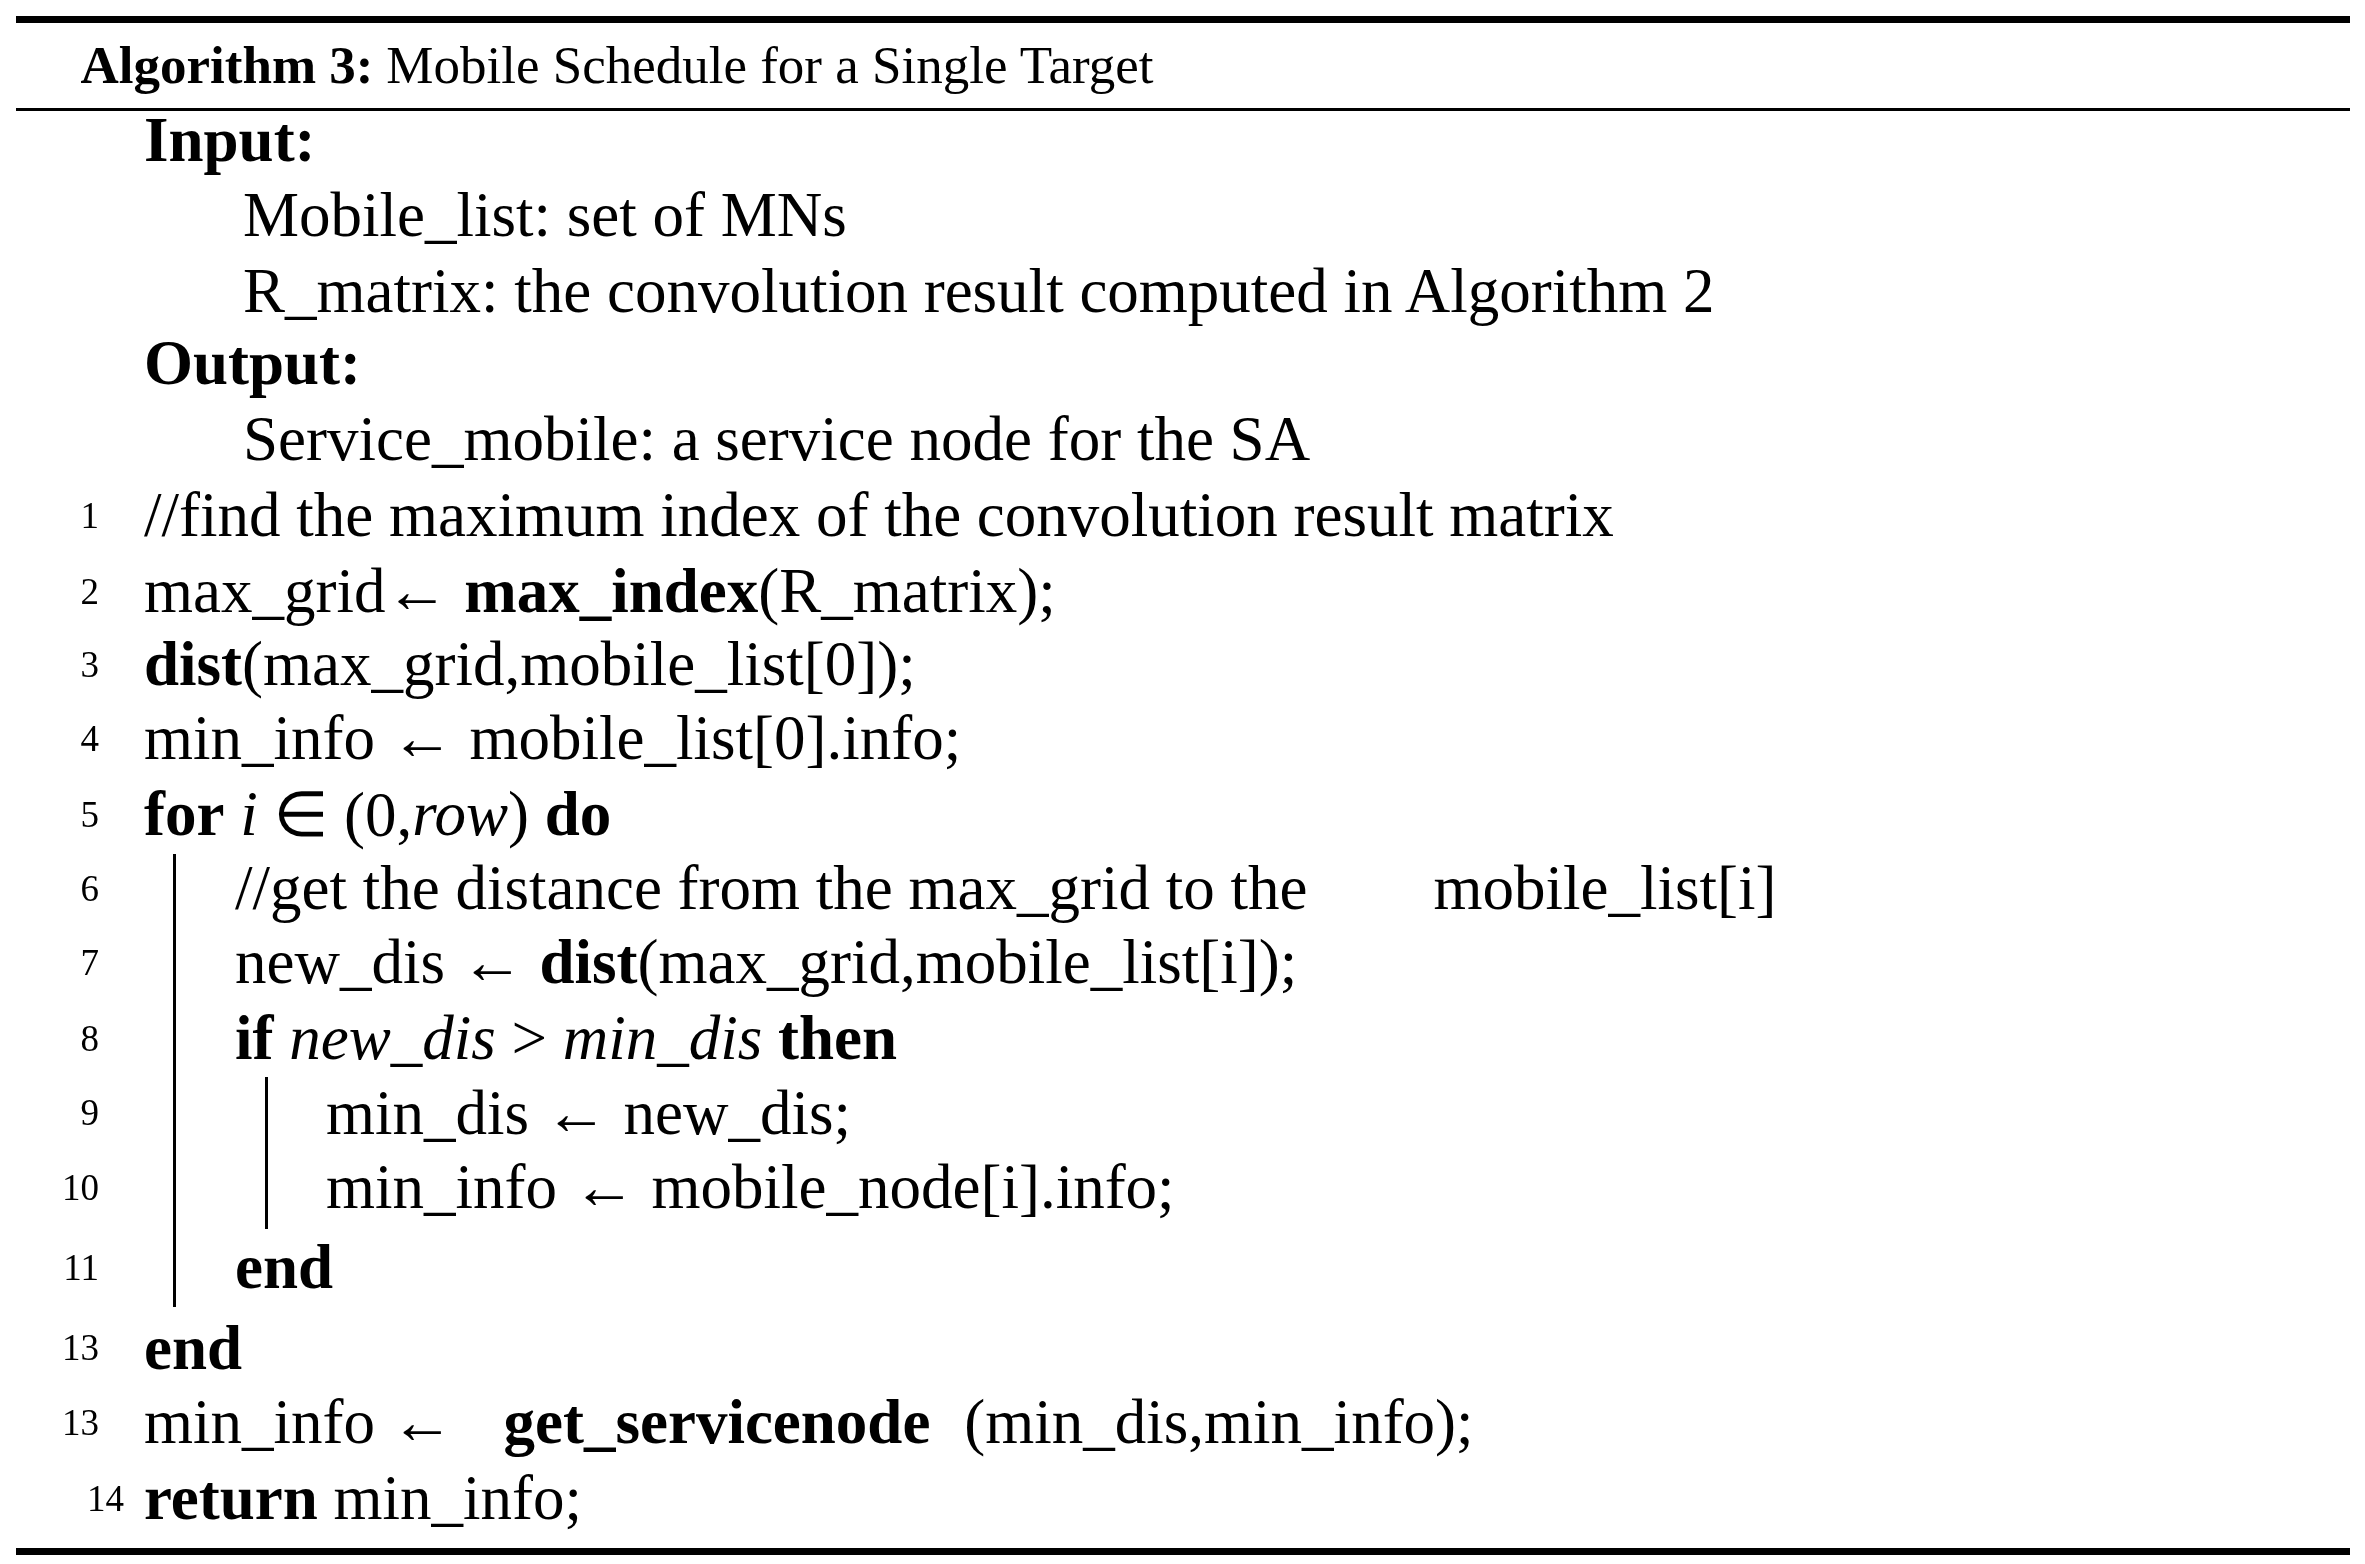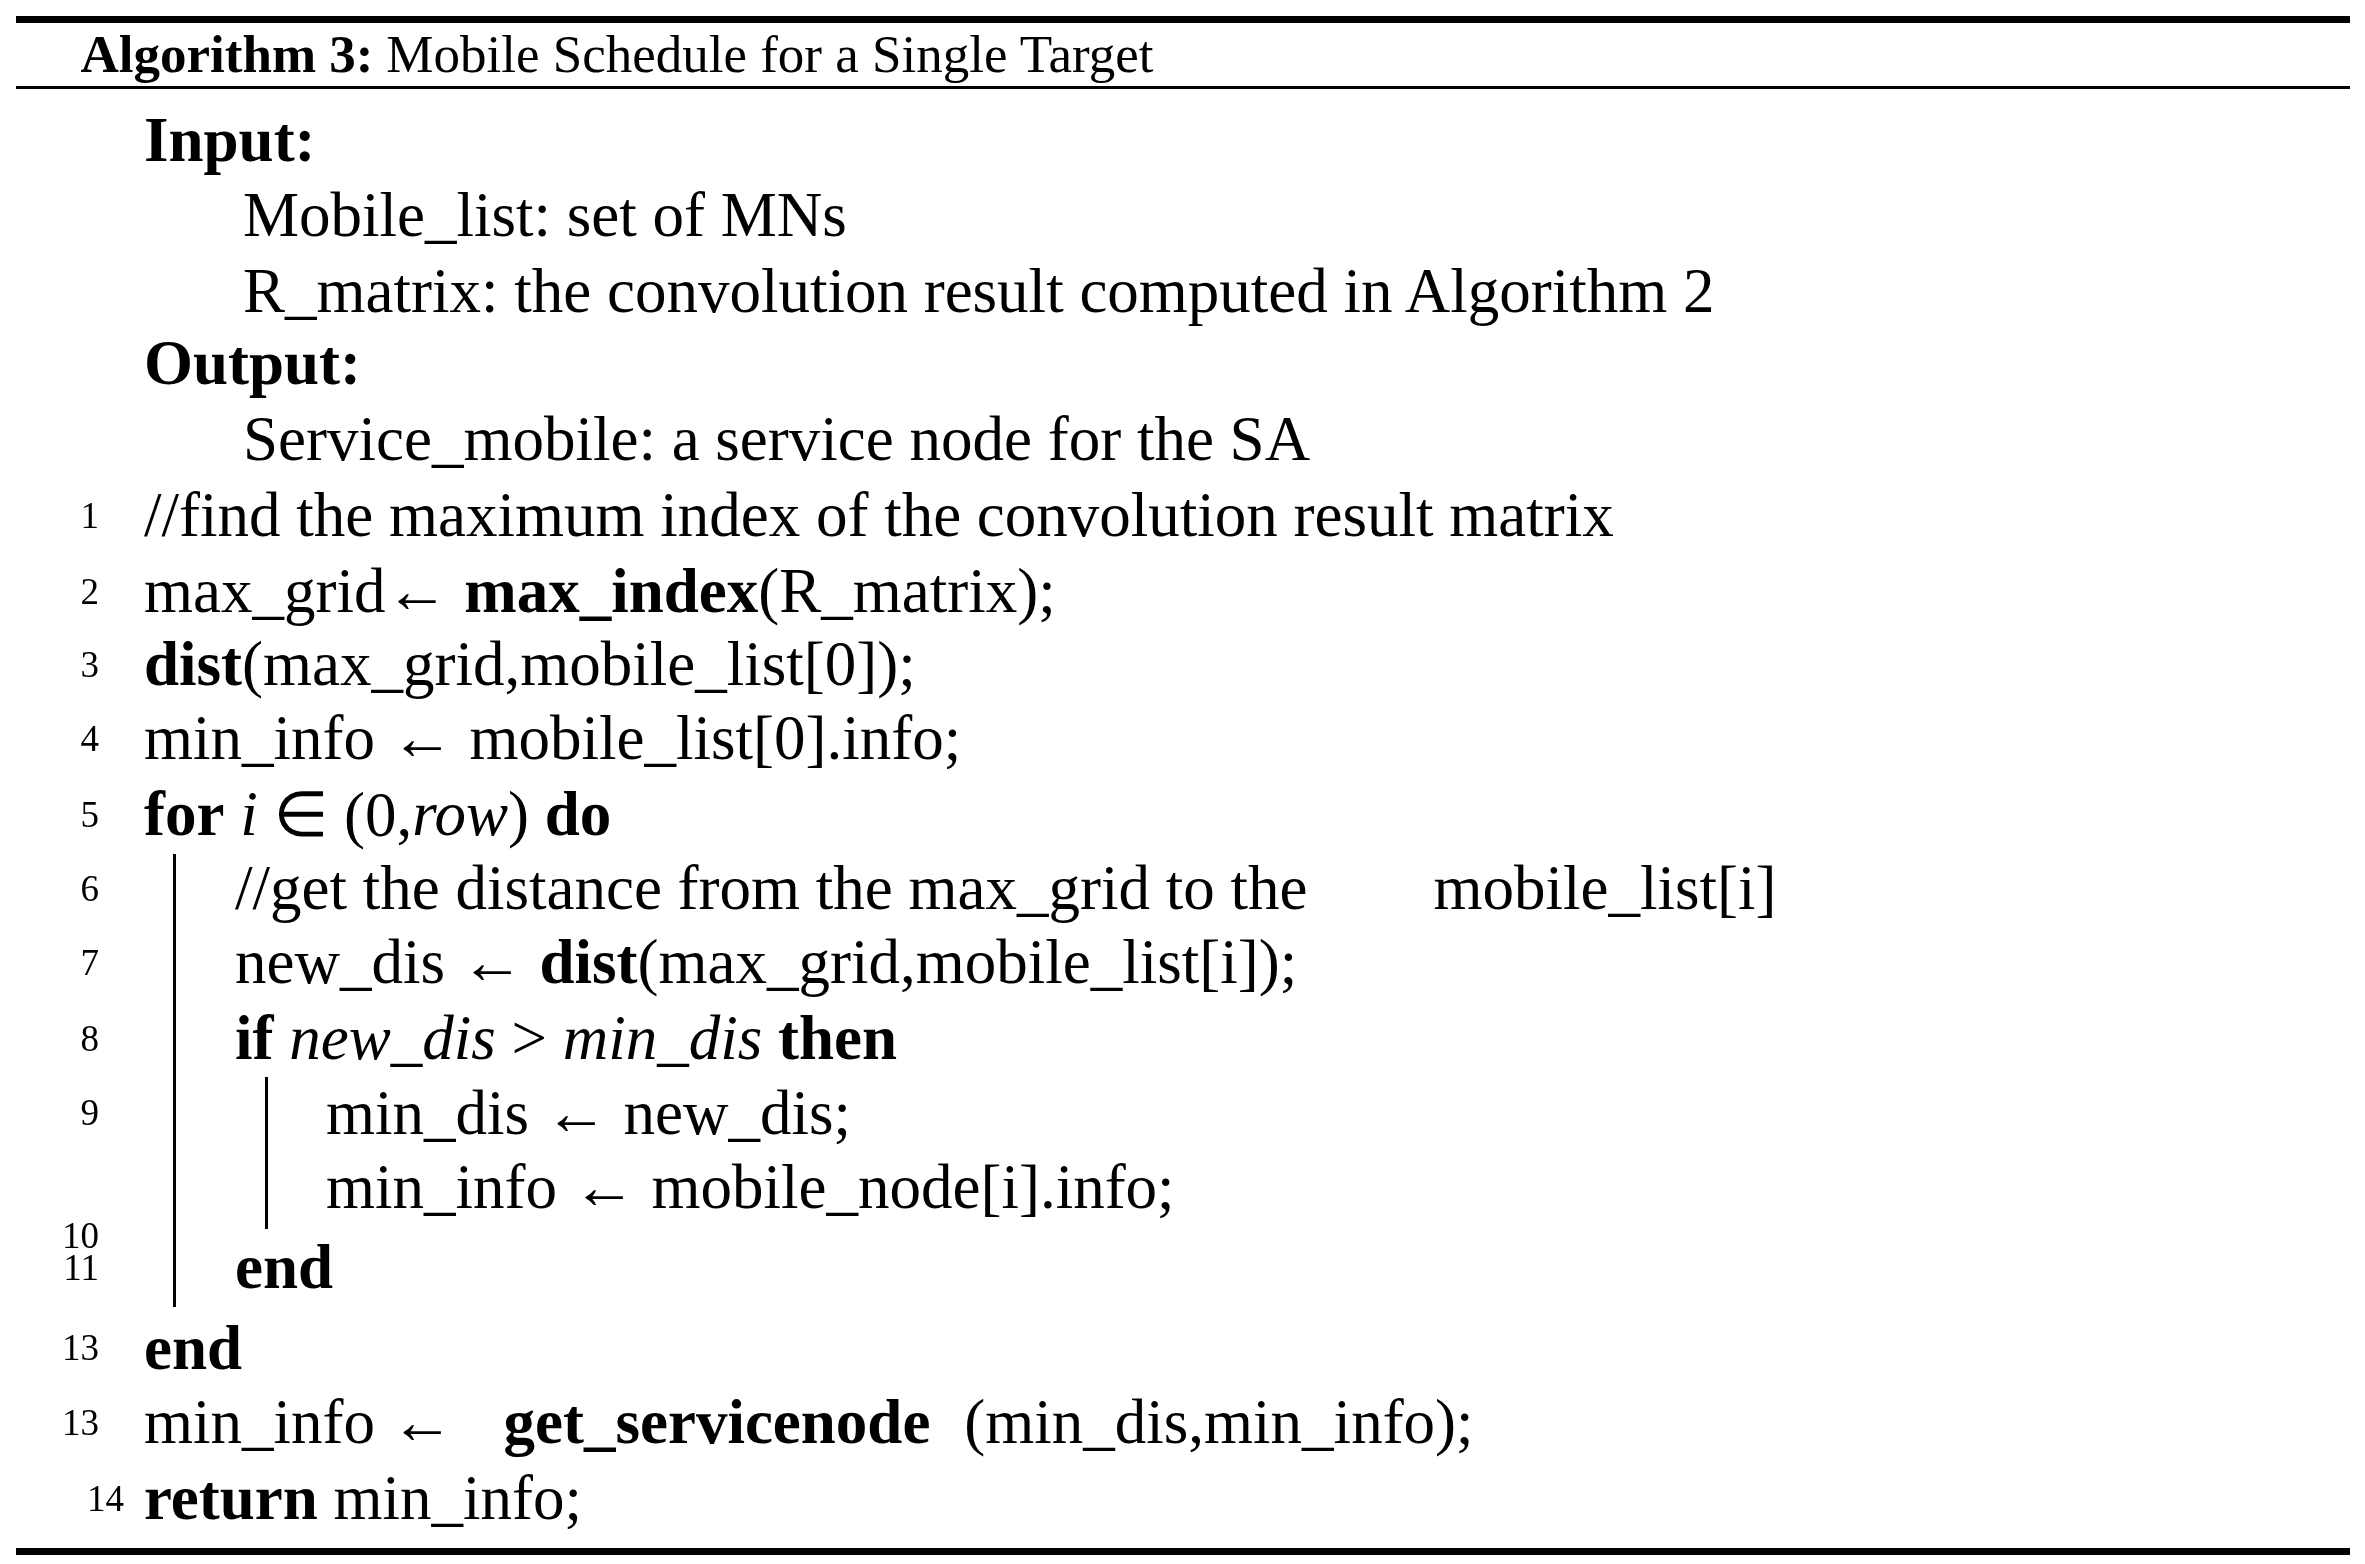--- a/index.html
+++ b/index.html
@@ -8,21 +8,21 @@
     font-family: "DejaVu Serif", "Liberation Serif", serif;
     color: #000;
   }
   .algo {
     position: absolute; left: 15.6px; top: 15.6px; width: 2334px;
   }
   .rule-top { height: 7px; background: #000; }
   .rule-mid { height: 3.6px; background: #000; }
   .rule-bot { height: 7px; background: #000; position: absolute; left: 15.6px; width: 2334px; top: 1548px; }
   .caption {
-    height: 63px; display: flex; align-items: center;
+    height: 85px; display: flex; align-items: center;
     padding-left: 65px; font-size: 53px; font-family: "Liberation Serif", serif;
   }
   .caption b { font-weight: bold; margin-right: 12.8px; }
   .line {
     position: absolute; left: 0; height: 71px;
     display: flex; align-items: center;
     font-size: 63px; font-family: "Liberation Serif", serif; white-space: pre;
   }
   .lineno {
     position: absolute; width: 99px; text-align: right;
@@ -61,21 +61,21 @@
     <div class="lineno" style="top: 789px; left: 0px; height: 51px; line-height: 51px;">5</div>
     <div class="line" style="top: 779px; left: 144px;"><span class="kw">for</span><span class="it"> i</span><span> ∈ (0,</span><span class="it">row</span><span>) </span><span class="kw">do</span></div>
     <div class="lineno" style="top: 863px; left: 0px; height: 51px; line-height: 51px;">6</div>
     <div class="line" style="top: 853px; left: 235px;"><span>//get the distance from the max_grid to the        mobile_list[i]</span></div>
     <div class="lineno" style="top: 937px; left: 0px; height: 51px; line-height: 51px;">7</div>
     <div class="line" style="top: 927px; left: 235px;"><span>new_dis ← </span><span class="kw">dist</span><span>(max_grid,mobile_list[i]);</span></div>
     <div class="lineno" style="top: 1013px; left: 0px; height: 51px; line-height: 51px;">8</div>
     <div class="line" style="top: 1003px; left: 235px;"><span class="kw">if</span><span class="it"> new_dis</span><span> &gt; </span><span class="it">min_dis</span><span class="kw"> then</span></div>
     <div class="lineno" style="top: 1087px; left: 0px; height: 51px; line-height: 51px;">9</div>
     <div class="line" style="top: 1078px; left: 326px;"><span>min_dis ← new_dis;</span></div>
-    <div class="lineno" style="top: 1162px; left: 0px; height: 51px; line-height: 51px; margin-top: 48px;">10</div>
+    <div class="lineno" style="top: 1162px; left: 0px; height: 51px; line-height: 51px;">10</div>
     <div class="line" style="top: 1152px; left: 326px;"><span>min_info ← mobile_node[i].info;</span></div>
     <div class="lineno" style="top: 1242px; left: 0px; height: 51px; line-height: 51px;">11</div>
     <div class="line" style="top: 1232px; left: 235px;"><span class="kw">end</span></div>
     <div class="lineno" style="top: 1322px; left: 0px; height: 51px; line-height: 51px;">13</div>
     <div class="line" style="top: 1313px; left: 144px;"><span class="kw">end</span></div>
     <div class="lineno" style="top: 1397px; left: 0px; height: 51px; line-height: 51px;">13</div>
     <div class="line" style="top: 1387px; left: 144px; gap: 34px;"><span>min_info ← </span><span class="kw">get_servicenode</span><span>(min_dis,min_info);</span></div>
     <div class="lineno" style="top: 1473px; left: 12px; height: 51px; line-height: 51px; margin-left: 13px;">14</div>
     <div class="line" style="top: 1463px; left: 144px;"><span class="kw">return</span><span> min_info;</span></div>
     <div class="vbar" style="left: 173px; top: 854px; height: 453px;"></div>

